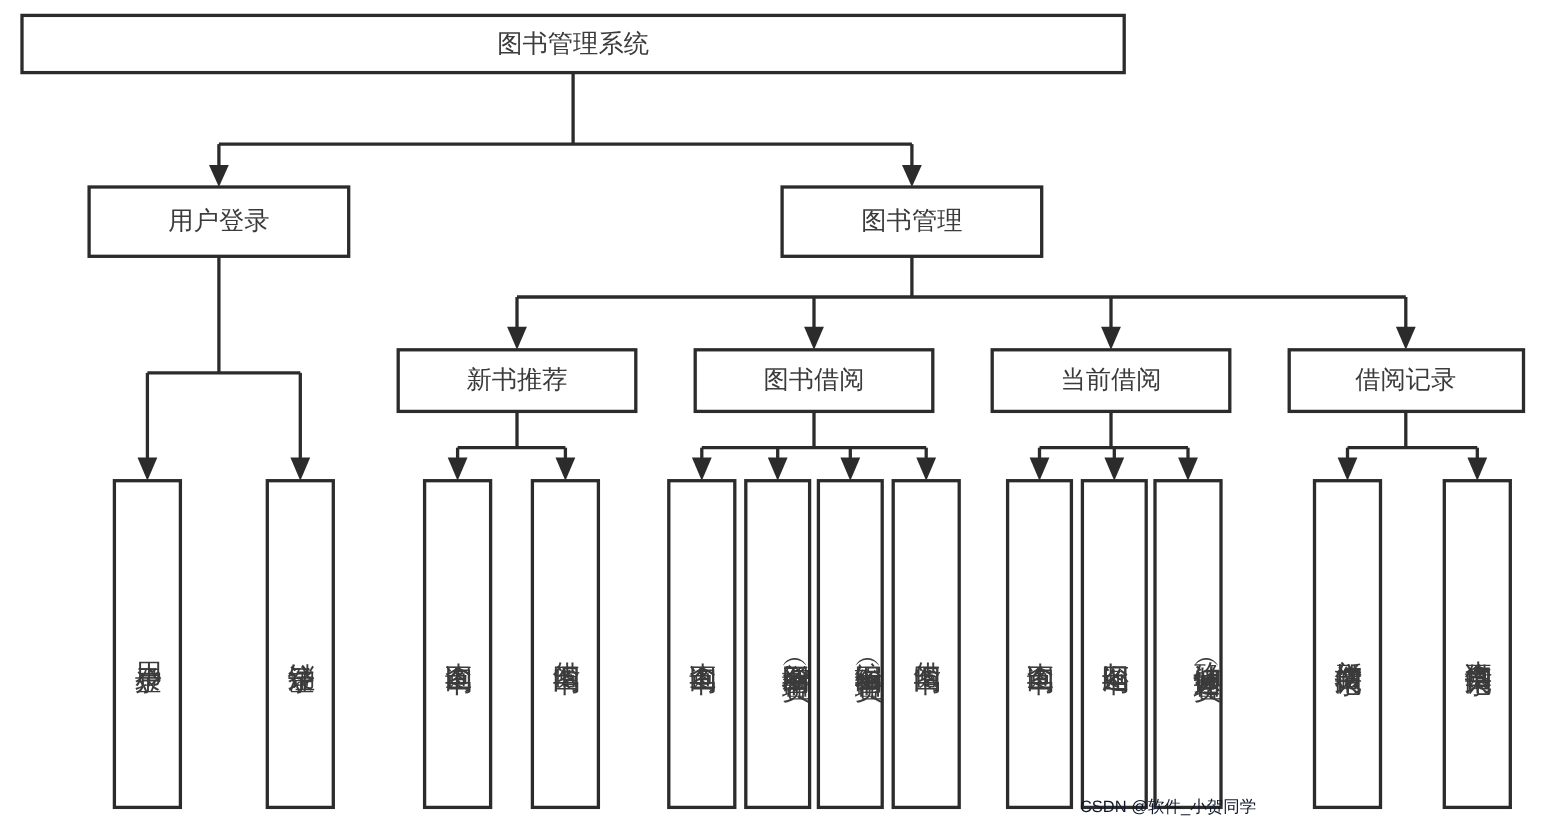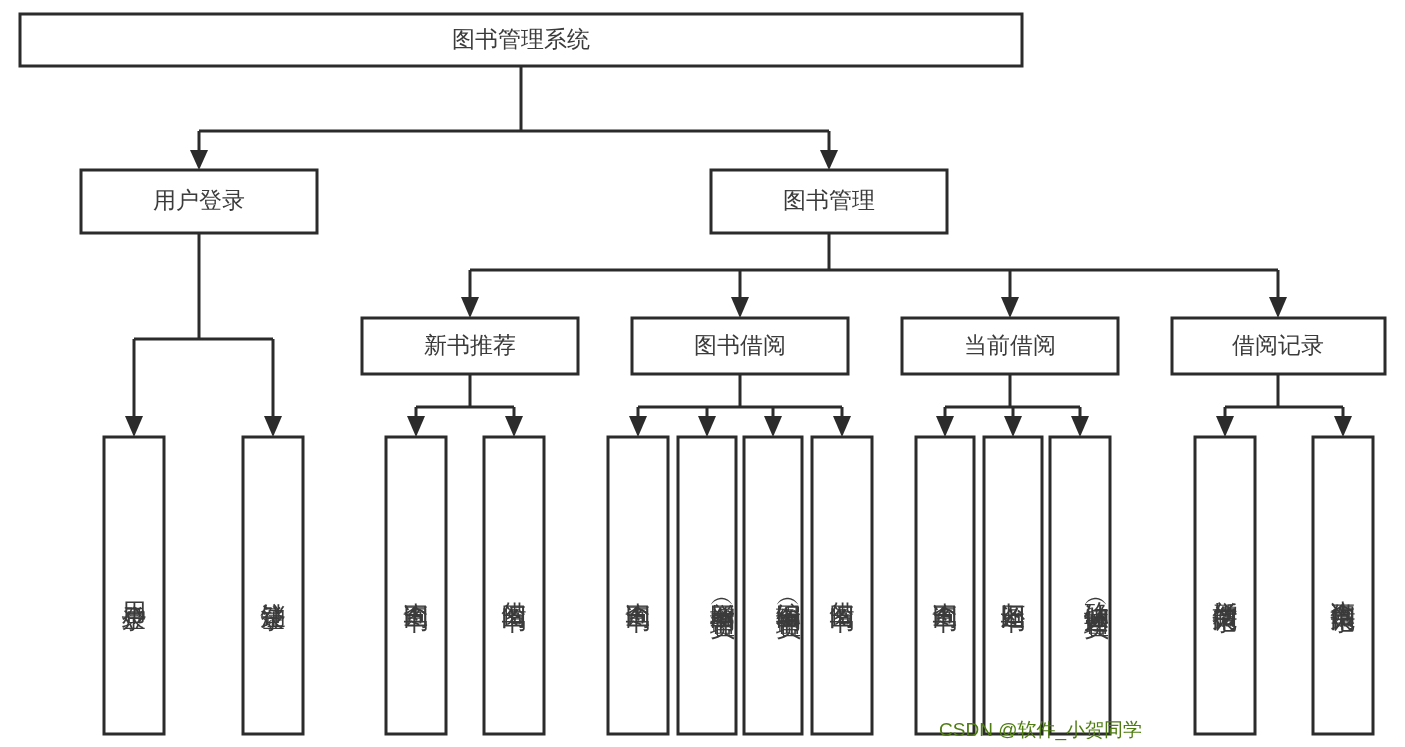--- a/index.html
+++ b/index.html
@@ -61,22 +61,22 @@
     justify-content: center;
     white-space: nowrap;
     pointer-events: none;
     user-select: none;
   }
   .watermark {
     position: absolute;
     right: 8px;
     bottom: 4px;
     font-family: "Liberation Sans", "DejaVu Sans", sans-serif;
-    font-size: 19px;
-    color: #4d7c0f;
+    font-size: 15px;
+    color: #0f172a;
     white-space: nowrap;
     user-select: none;
     margin-left: 32px;
   }
 </style>
 </head>
 <body>
 
 <div id="diagram-root">
 

